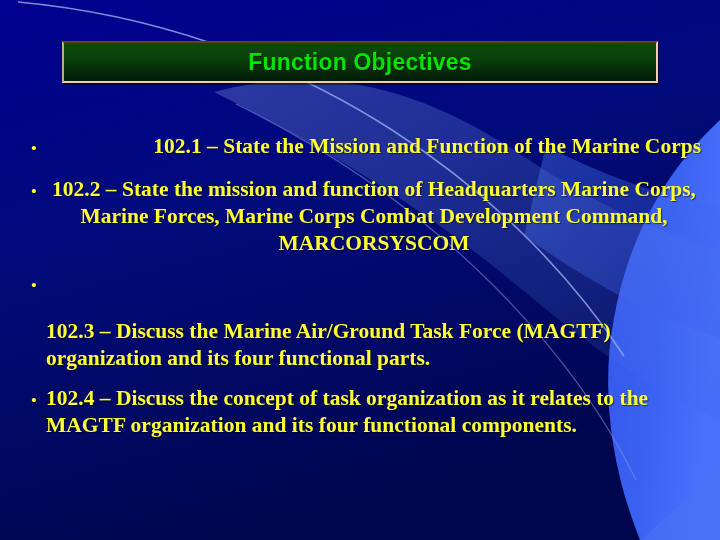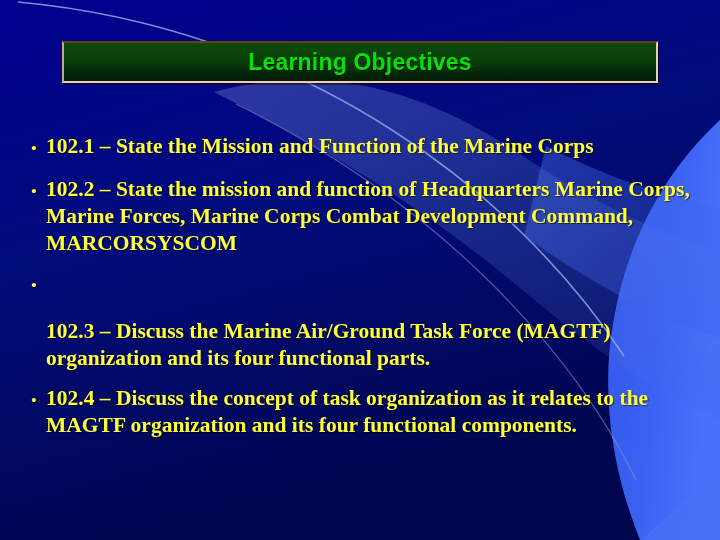--- a/index.html
+++ b/index.html
@@ -78,22 +78,22 @@
   }
   .bullet-text {
     flex: 1 1 auto;
     color: #ffff33;
     font-family: "Liberation Serif", serif;
     font-weight: bold;
     font-size: 21.5px;
     line-height: 27px;
     text-shadow: 1px 1px 1px rgba(0,0,0,0.55);
   }
-  .b1 { max-width: 655px; }
-  .b2 { max-width: 660px; }
+  .b1 { max-width: 655px; text-align: right; }
+  .b2 { max-width: 660px; text-align: center; }
   .b3 { max-width: 660px; margin-top: 48px; }
   .b4 { max-width: 640px; }
 </style>
 </head>
 <body>
 
 <div id="slide">
 
   <svg id="bg-layer" viewBox="0 0 720 540" preserveAspectRatio="none" xmlns="http://www.w3.org/2000/svg">
     <defs>
@@ -126,21 +126,21 @@
 
     <path d="M524,236 C590,282 654,318 720,338 L720,208 C660,196 596,172 546,146 Z" fill="url(#ray2Grad)" opacity="0.55"></path>
 
     <path d="M642,540 L720,540 L720,470 C690,496 664,518 642,540 Z" fill="#4a72f4" opacity="0.55"></path>
 
     <path d="M18,2 C150,14 280,58 392,130 C486,190 566,268 624,356" fill="none" stroke="#8fa6e8" stroke-width="1.6" opacity="0.85"></path>
     <path d="M236,104 C330,150 420,212 494,286 C556,348 604,414 636,480" fill="none" stroke="#7f99e2" stroke-width="1.2" opacity="0.55"></path>
   </svg>
 
   <div id="title-box">
-    <span id="title-text">Learning Objectives</span>
+    <span id="title-text">Function Objectives</span>
   </div>
 
   <div id="body">
 
     <div class="bullet-row">
       <span class="bullet-marker">•</span>
       <span class="bullet-text b1">102.1 – State the Mission and Function of the Marine Corps</span>
     </div>
 
     <div class="bullet-row">

